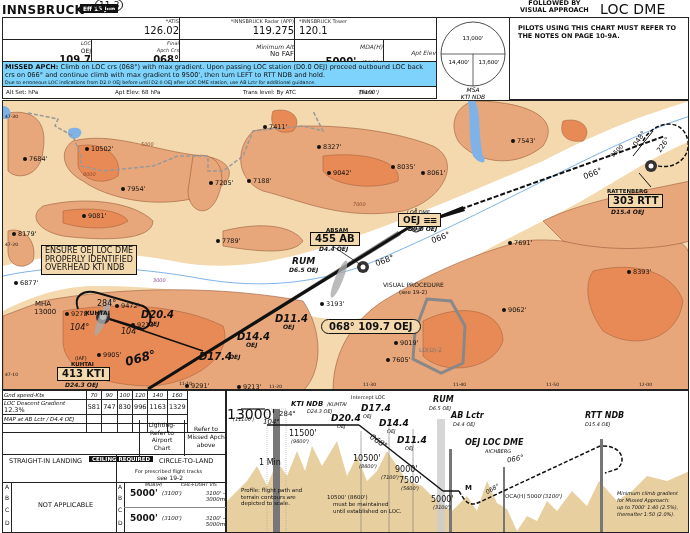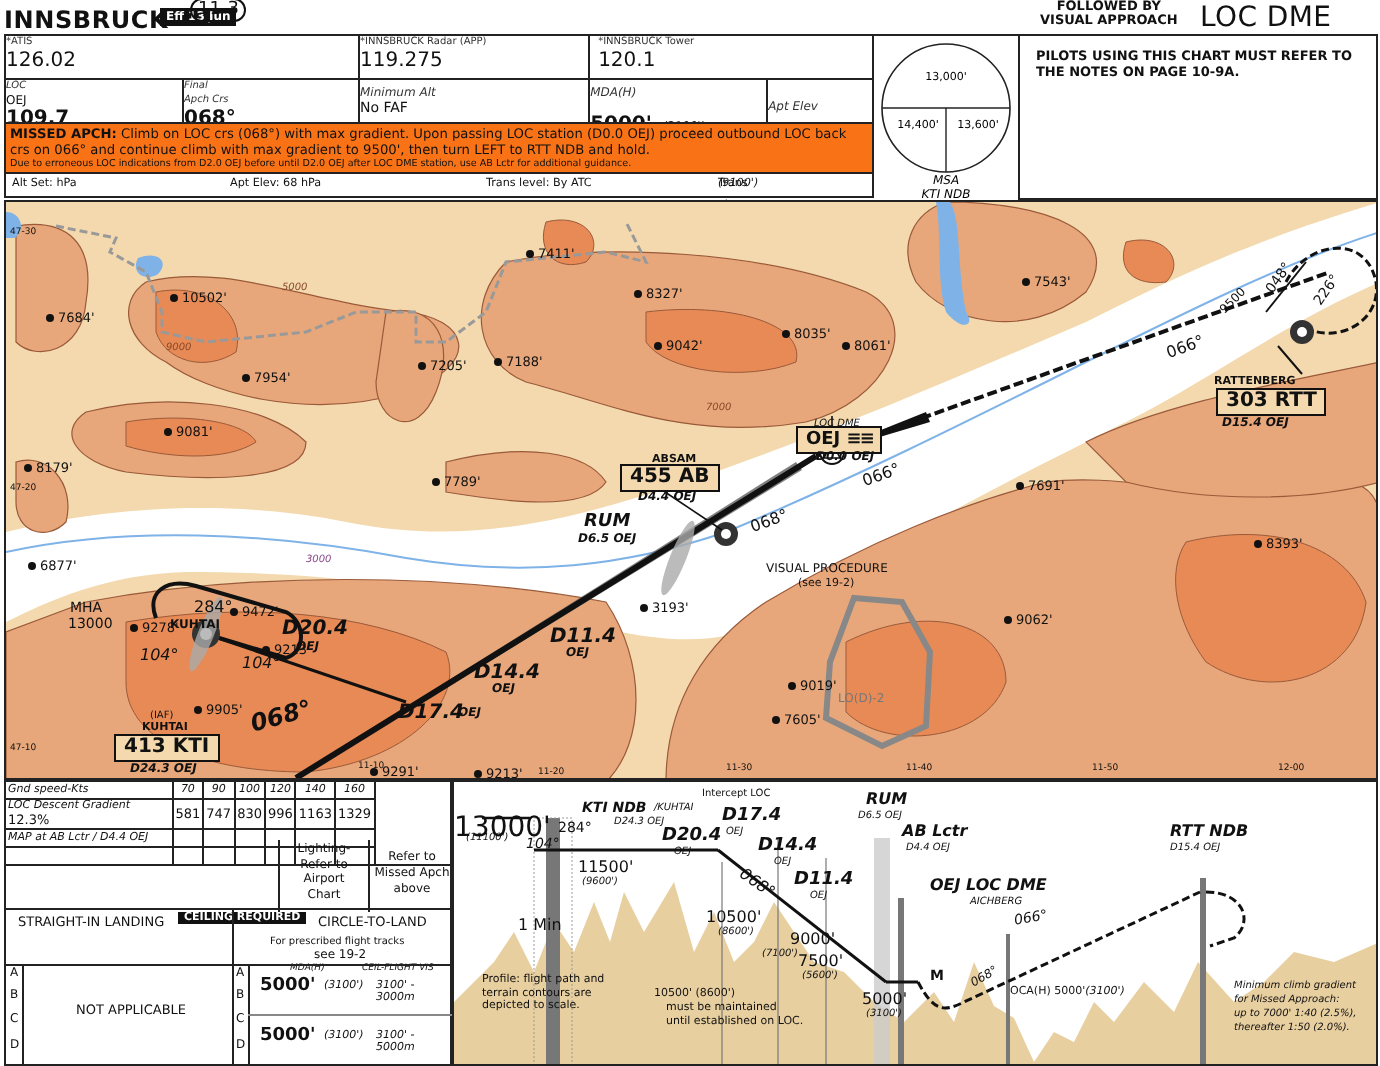--- a/index.html
+++ b/index.html
@@ -6,47 +6,47 @@
   body{width:690px;height:533px;position:relative;overflow:hidden;font-family:"DejaVu Sans",sans-serif;color:#111;}
   .abs{position:absolute;}
   .hdr-top{left:0;top:0;width:690px;height:17px;}
   .apt{left:2px;top:3px;font-size:12px;font-weight:bold;letter-spacing:0.3px;font-family:"DejaVu Sans",sans-serif;}
   .eff{left:80px;top:4px;background:#111;color:#fff;font-size:6px;padding:1px 3px;font-weight:bold;}
   .chartno{left:95px;top:-1px;font-size:9px;border:1px solid #111;border-radius:8px;padding:0 3px;}
   .fvis{left:520px;top:0px;font-size:6.5px;font-weight:bold;text-align:center;line-height:7px;}
   .title{left:600px;top:1px;font-size:14px;font-family:"DejaVu Sans",sans-serif;letter-spacing:0.2px;}
   table.box{border-collapse:collapse;}
   .freqbox{left:2px;top:17px;width:435px;}
-  .freqbox td{border:1px solid #222;text-align:left;vertical-align:top;padding:0;}
+  .freqbox td{border:1px solid #222;text-align:right;vertical-align:top;padding:0;}
   .lbl{font-size:5px;font-style:italic;color:#333;line-height:7px;}
   .lblc{font-size:5px;color:#333;line-height:7px;}
   .val{font-size:10px;line-height:12px;}
   .valb{font-size:10px;font-weight:bold;line-height:12px;}
   .msa{left:437px;top:17px;width:72px;height:83px;border:1px solid #222;border-left:none;background:#fff;}
   .notes{left:509px;top:17px;width:180px;height:83px;border:1px solid #222;border-left:1px solid #222;background:#fff;font-size:6.5px;font-weight:bold;padding:6px 8px;box-sizing:border-box;}
-  .missed{left:2px;top:61px;width:435px;height:26px;border:1px solid #222;background:#f97316;box-sizing:border-box;padding:1px 2px;font-size:6.6px;line-height:8px;}
+  .missed{left:2px;top:61px;width:435px;height:26px;border:1px solid #222;background:#7dd3fc;box-sizing:border-box;padding:1px 2px;font-size:6.6px;line-height:8px;}
   .missed .small{font-size:4.8px;line-height:7px;}
   .altset{left:2px;top:87px;width:435px;height:12px;border:1px solid #222;border-top:none;background:#fff;box-sizing:border-box;font-size:5.6px;line-height:11px;}
   .altset span{position:absolute;}
   .map{left:2px;top:100px;width:687px;height:290px;background:#f3d9ad;overflow:hidden;border:1px solid #222;box-sizing:border-box;}
   .map svg{position:absolute;left:0;top:0;}
   .mtxt{position:absolute;font-size:6px;white-space:nowrap;}
   .spot{position:absolute;font-size:6.5px;white-space:nowrap;}
   .spot::before{content:"";display:inline-block;width:4px;height:4px;background:#111;border-radius:50%;margin-right:2px;vertical-align:middle;}
   .navbox{position:absolute;border:1px solid #111;background:#f3d9ad;text-align:center;font-size:10px;font-weight:bold;padding:0 4px;line-height:12px;}
   .navsub{position:absolute;font-size:6px;font-style:italic;font-weight:bold;white-space:nowrap;}
   .fix{position:absolute;font-size:10px;font-weight:bold;font-style:italic;white-space:nowrap;}
   .warn{position:absolute;left:38px;top:144px;border:1px solid #111;background:#f3d9ad;font-size:8px;line-height:8.5px;padding:1px 3px;}
   .locbox{position:absolute;left:318px;top:318px;border:1px solid #111;border-radius:8px;background:#f3d9ad;font-size:10px;font-weight:bold;padding:1px 7px;}
   .gs{left:2px;top:390px;width:224px;}
   .gs td{border:1px solid #222;font-size:5.5px;font-style:italic;height:8px;text-align:center;padding:0 1px;}
   .gs td.l{text-align:left;width:88px;}
   .gs td.n{font-style:normal;font-size:6.5px;}
   .light{left:2px;top:420px;width:224px;height:35px;border:1px solid #222;border-top:none;box-sizing:border-box;}
-  .minima{left:2px;top:455px;width:224px;height:78px;border:1px solid #222;border-top:none;box-sizing:border-box;font-size:6px;}
+  .minima{left:2px;top:455px;width:224px;height:78px;border:1px solid #222;border-top:none;box-sizing:border-box;font-size:6px;text-align:right;}
   .profile{left:226px;top:390px;width:463px;height:143px;border:1px solid #222;box-sizing:border-box;background:#fff;overflow:hidden;}
   .ptxt{position:absolute;white-space:nowrap;}
 </style>
 </head>
 <body>
 
 <div class="abs hdr-top">
   <span class="abs apt">INNSBRUCK</span>
   <span class="abs eff">Eff 13 Jun</span>
   <span class="abs chartno">11-3</span>
@@ -208,20 +208,25 @@
   <span class="spot" style="left:62px;top:209px">9278'</span>
   <span class="spot" style="left:128px;top:220px">9213'</span>
   <span class="spot" style="left:94px;top:250px">9905'</span>
   <span class="spot" style="left:499px;top:205px">9062'</span>
   <span class="spot" style="left:391px;top:238px">9019'</span>
   <span class="spot" style="left:383px;top:255px">7605'</span>
   <span class="spot" style="left:182px;top:281px">9291'</span>
   <span class="spot" style="left:234px;top:282px">9213'</span>
   <span class="spot" style="left:317px;top:199px">3193'</span>
 
+  <div class="warn">
+    <div>ENSURE OEJ LOC DME</div>
+    <div>PROPERLY IDENTIFIED</div>
+    <div>OVERHEAD KTI NDB</div>
+  </div>
 
   <span class="mtxt" style="left:32px;top:199px;font-size:7px">MHA</span>
   <span class="mtxt" style="left:31px;top:207px;font-size:7px">13000</span>
   <span class="mtxt" style="left:94px;top:198px;font-size:8px">284°</span>
   <span class="mtxt" style="left:67px;top:222px;font-size:8px;font-style:italic">104°</span>
   <span class="mtxt" style="left:118px;top:226px;font-size:8px;font-style:italic">104°</span>
   <span class="mtxt" style="left:82px;top:208px;font-size:6px;font-weight:bold">KUHTAI</span>
 
   <span class="mtxt" style="left:72px;top:254px;font-size:5px">(IAF)</span>
   <span class="mtxt" style="left:68px;top:260px;font-size:5.5px;font-weight:bold">KUHTAI</span>
@@ -256,20 +261,21 @@
   <span class="mtxt" style="left:372px;top:155px;font-size:8px;transform:rotate(-20deg)">068°</span>
   <span class="mtxt" style="left:428px;top:132px;font-size:8px;transform:rotate(-20deg)">066°</span>
   <span class="mtxt" style="left:580px;top:68px;font-size:8px;transform:rotate(-20deg)">066°</span>
   <span class="mtxt" style="left:628px;top:34px;font-size:7px;transform:rotate(-55deg)">048°</span>
   <span class="mtxt" style="left:652px;top:40px;font-size:7px;transform:rotate(-55deg)">226°</span>
   <span class="mtxt" style="left:606px;top:46px;font-size:6px;transform:rotate(-45deg)">9500</span>
 
   <span class="mtxt" style="left:380px;top:180px;font-size:6px">VISUAL PROCEDURE</span>
   <span class="mtxt" style="left:396px;top:188px;font-size:5.5px">(see 19-2)</span>
 
+  <div class="locbox" style="top:218px">068° 109.7 OEJ</div>
 
   <span class="mtxt" style="left:416px;top:245px;font-size:6px;color:#777">LO(D)-2</span>
 
   <span class="mtxt" style="left:2px;top:13px;font-size:4.5px">47-30</span>
   <span class="mtxt" style="left:2px;top:141px;font-size:4.5px">47-20</span>
   <span class="mtxt" style="left:2px;top:271px;font-size:4.5px">47-10</span>
   <span class="mtxt" style="left:176px;top:280px;font-size:4.5px">11-10</span>
   <span class="mtxt" style="left:266px;top:283px;font-size:4.5px">11-20</span>
   <span class="mtxt" style="left:360px;top:281px;font-size:4.5px">11-30</span>
   <span class="mtxt" style="left:450px;top:281px;font-size:4.5px">11-40</span>

